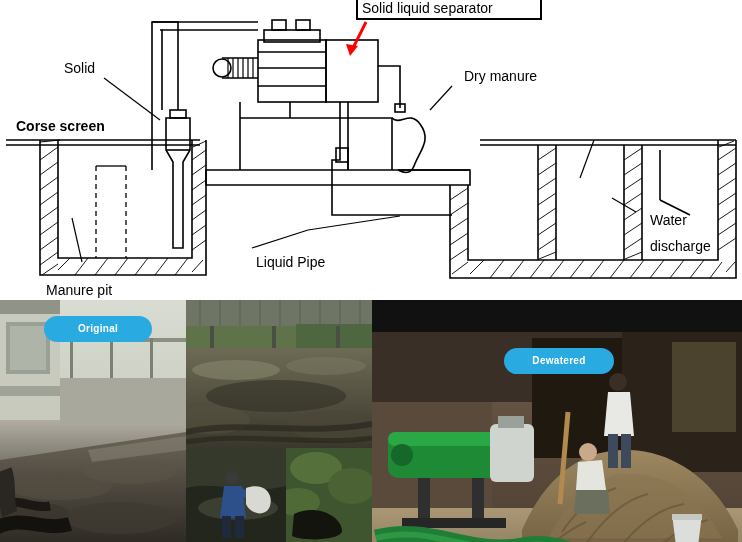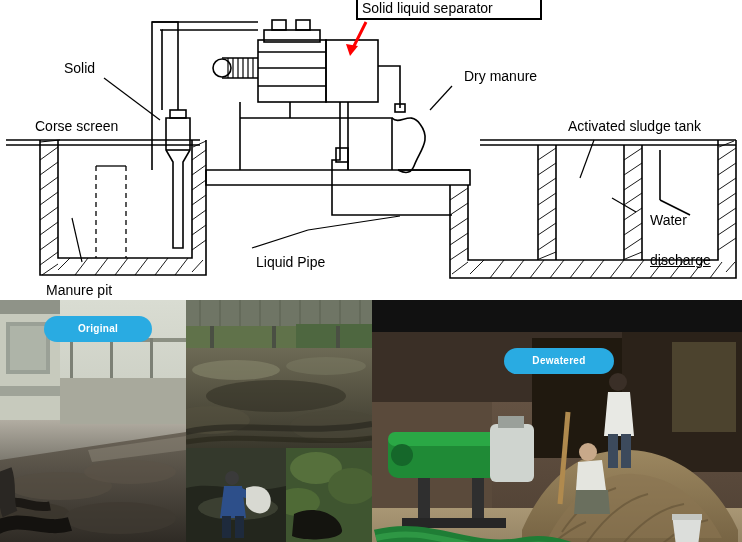--- a/index.html
+++ b/index.html
@@ -275,28 +275,27 @@
         <line x1="366" y1="22" x2="352" y2="50"></line>
         <polygon points="350,56 346,44 358,46" stroke="none"></polygon>
       </g>
     </svg>
 
     <div id="callout-box"></div>
     <div id="callout-text" class="dlabel big">Solid liquid separator</div>
 
     <div class="dlabel" style="left:64px; top:60px;">Solid</div>
 
-    <div class="dlabel" style="left:35px; top:118px;">Corse screen</div>
+    <div class="dlabel" style="left:16px; top:118px;font-weight:bold;">Corse screen</div>
 
     <div class="dlabel" style="left:464px; top:68px;">Dry  manure</div>
 
-    <div class="dlabel" style="left:568px; top:118px;">Activated sludge tank</div>
 
     <div class="dlabel" style="left:650px; top:212px;">Water</div>
-    <div class="dlabel" style="left:650px; top:252px;text-decoration:underline;">discharge</div>
+    <div class="dlabel" style="left:650px; top:238px;">discharge</div>
 
     <div class="dlabel" style="left:256px; top:254px;">Liquid Pipe</div>
 
     <div class="dlabel" style="left:46px; top:282px;">Manure pit</div>
   </div>
 
   <div id="photos">
 
     <div id="photo1" class="photo">
       <svg width="186" height="242" viewBox="0 0 186 242">

